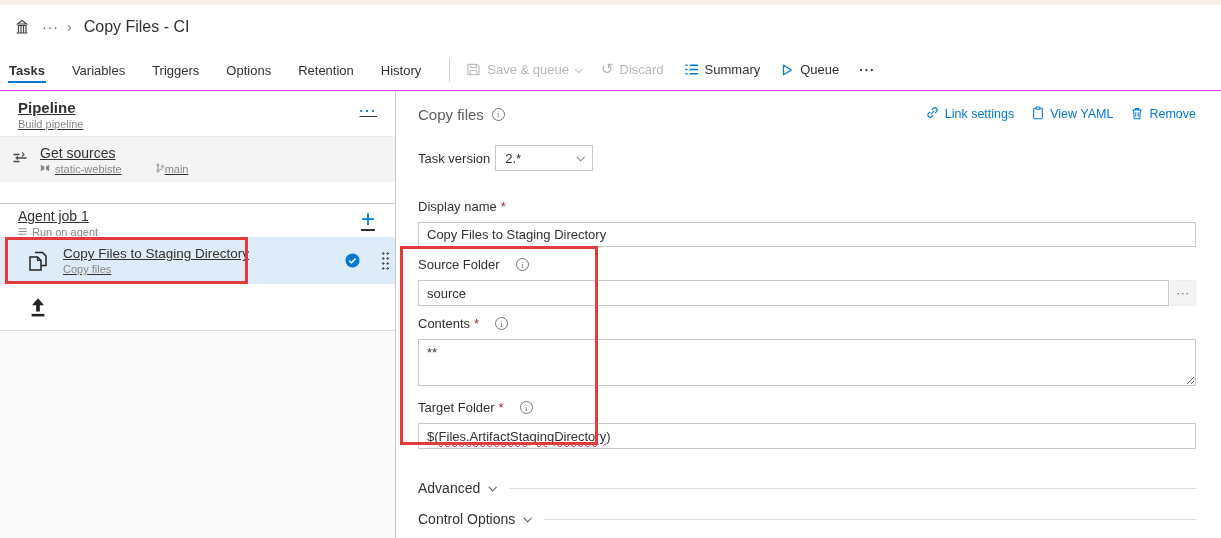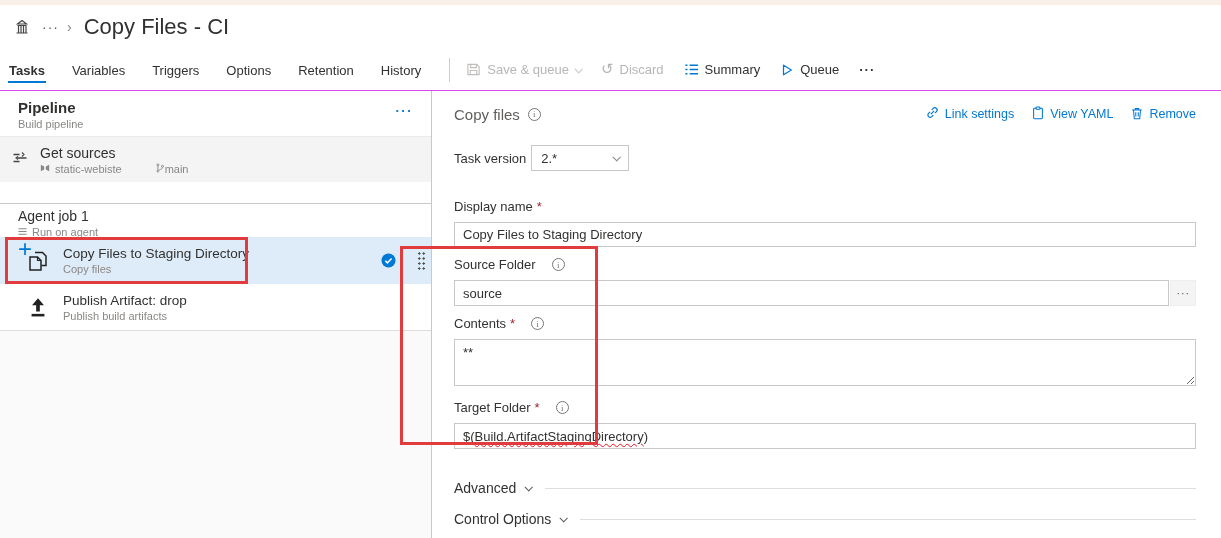--- a/index.html
+++ b/index.html
@@ -7,52 +7,52 @@
     font-family:"Liberation Sans","DejaVu Sans",sans-serif; color:#323130; position:relative; }
 
   
   .topstrip { height:5px; background:#f9efe9; }
 
   
   .appheader { height:44px; display:flex; align-items:center; padding-left:14px; }
   .bicon { width:16px; height:16px; display:inline-flex; }
   .crumb-more { color:#605e5c; font-size:14px; letter-spacing:1px; margin:0 8px 0 12px; cursor:pointer; }
   .crumb-sep { color:#8a8886; font-size:14px; margin-right:12px; }
-  .pagetitle { font-size:22px; font-weight:400; color:#323130;text-align:center; }
+  .pagetitle { font-size:16px; font-weight:400; color:#323130;text-align:center; }
 
   
   .tabbar { height:42px; display:flex; align-items:center; padding-left:8px; border-bottom:1px solid #d946ef; }
   .tab { font-size:13px; color:#323130; margin-right:25px; padding:11px 1px 9px; position:relative; cursor:pointer; }
   .tab.active { font-weight:700; }
   .tab.active::after { content:""; position:absolute; left:0; right:0; bottom:4px; height:2px; background:#0078d4; }
   .tb-sep { width:1px; height:24px; background:#ccc; margin:0 16px 0 2px; }
   .tbtn { display:flex; align-items:center; gap:6px; font-size:13px; margin-right:20px; cursor:pointer; white-space:nowrap; }
   .tbtn.disabled { color:#b8b6b4; cursor:default; }
   .tbtn svg { display:block; }
   .chev { width:6px; height:6px; border-right:1.4px solid #8a8886; border-bottom:1.4px solid #8a8886; transform:rotate(45deg) translateY(-1px); display:inline-block; }
   .tbtn.disabled .chev { border-color:#c8c6c4; }
   .undo-glyph { font-size:15px; line-height:1; transform:translateY(-1px); }
   .more-glyph { color:#323130; letter-spacing:1px; font-weight:700; }
 
   
   .main { display:flex; height:447px; }
-  .leftpanel { width:432px; border-right:1px solid #c8c8c8; display:flex; flex-direction:column; background:#fff; }
+  .leftpanel { width:396px; border-right:1px solid #c8c8c8; display:flex; flex-direction:column; background:#fff;text-decoration:underline; }
   .rightpanel { flex:1; padding:0 25px 0 22px; position:relative; }
 
   
   .pl-header { height:46px; padding:8px 18px 0; display:flex; justify-content:space-between; border-bottom:1px solid #eaeaea; }
   .pl-title { font-size:15px; font-weight:600; }
   .pl-sub, .row-sub { font-size:11px; color:#8a8886; margin-top:2px; display:flex; align-items:center; gap:5px; }
   .blue-more { color:#0078d4; font-weight:700; letter-spacing:1.5px; font-size:13px; cursor:pointer; margin-top:4px; }
   .getsources { height:45px; background:#f4f4f4; display:flex; align-items:center; padding-left:12px; gap:12px; cursor:pointer; }
   .row-title { font-size:14px; color:#323130; }
   .sub-branch { margin-left:28px; display:inline-flex; align-items:center; }
   .lp-gap { height:21px; background:#fff; }
   .agent-section { border-top:1px solid #c8c8c8; }
-  .agent-header { height:33px; padding:4px 20px 0 18px; display:flex; justify-content:space-between; cursor:pointer;flex-direction:column; }
+  .agent-header { height:33px; padding:4px 20px 0 18px; display:flex; justify-content:space-between; cursor:pointer; }
   .plus { color:#0078d4; font-size:24px; font-weight:300; line-height:22px; cursor:pointer; }
   .task { height:47px; display:flex; align-items:center; padding-left:25px; gap:12px; cursor:pointer; background:#fff; }
   .task.selected { background:#deecf9; }
   .task .ticon { width:26px; height:26px; flex:0 0 26px; display:flex; align-items:center; justify-content:center; }
   .task-title { font-size:13.5px; color:#323130; }
   .task .grow { flex:1; min-width:0; }
   .checkwrap { width:15px; height:15px; margin-right:9px; }
   .draghandle { width:9px; height:20px; margin-right:5px;
     background-image:radial-gradient(circle,#4f4e4c 1.1px,transparent 1.3px); background-size:4.5px 5px; }
   .task.pub { border-bottom:1px solid #ddd; }
@@ -244,24 +244,20 @@
         <span class="draghandle"></span>
       </div>
 
       <div class="task pub">
         <span class="ticon">
           <svg viewBox="0 0 24 24" width="22" height="22">
               <path d="M12 2.5l6.5 7.5H14v7h-4v-7H5.5z" fill="#222"></path>
               <rect x="5" y="19.5" width="14" height="2.8" fill="#222"></rect>
             </svg>
         </span>
-        <div class="grow">
-          <div class="task-title">Publish Artifact: drop</div>
-          <div class="row-sub">Publish build artifacts</div>
-        </div>
       </div>
     </div>
 
     <div class="leftfill"></div>
   </aside>
 
   <section class="rightpanel">
     <div class="detail-header">
       <div class="detail-title-wrap">
         <span class="detail-title">Copy files</span>
@@ -335,21 +331,21 @@
     </div>
 
     <div class="field">
       <div class="flabel">
         <span>Target Folder</span>
         <span class="req">*</span>
         <span class="info-icon"></span>
       </div>
       <div class="fakeinput">
         <span>$(</span>
-          <span class="squiggle">Build.ArtifactStagingDirectory</span>
+          <span class="squiggle">Files.ArtifactStagingDirectory</span>
           <span>)</span>
       </div>
     </div>
 
     <div class="section s1">
       <span>Advanced</span>
       <span class="chev"></span>
       <span class="hline"></span>
     </div>
     <div class="section">

